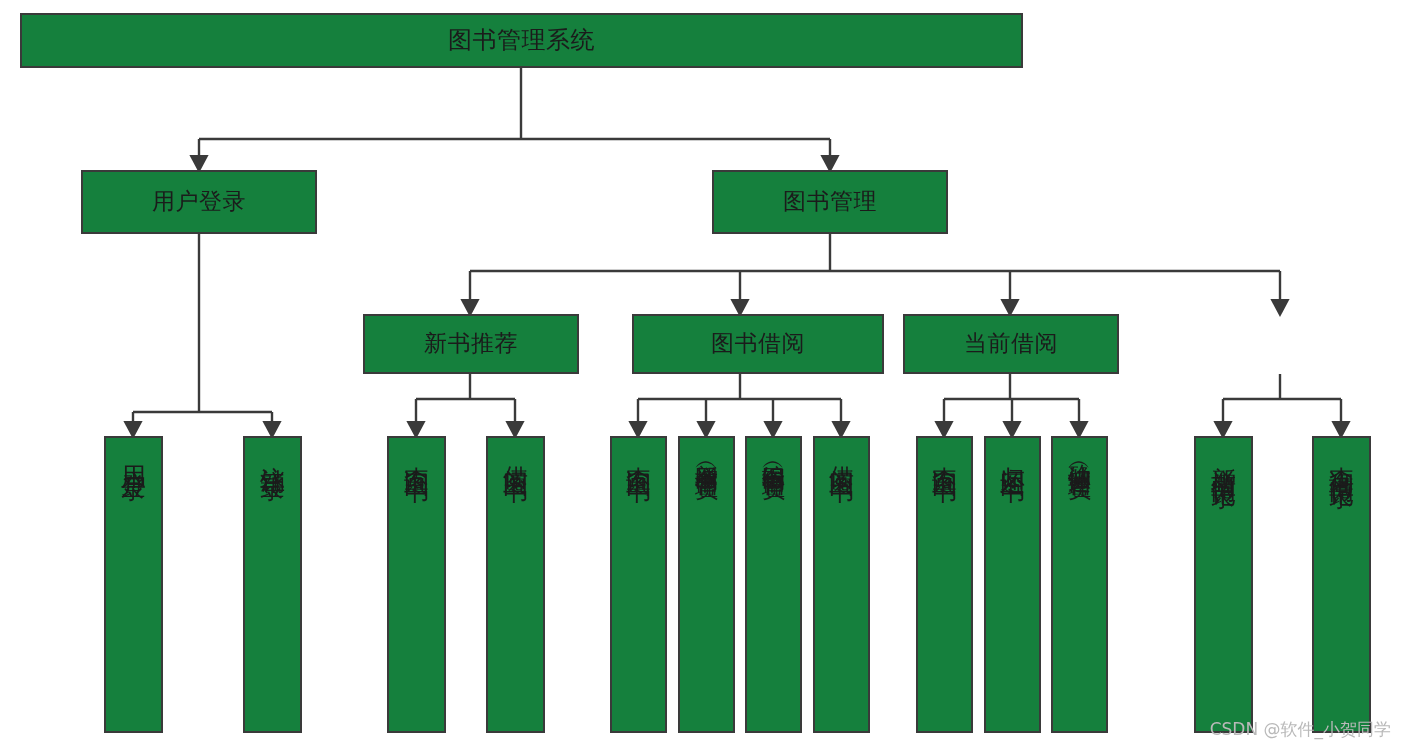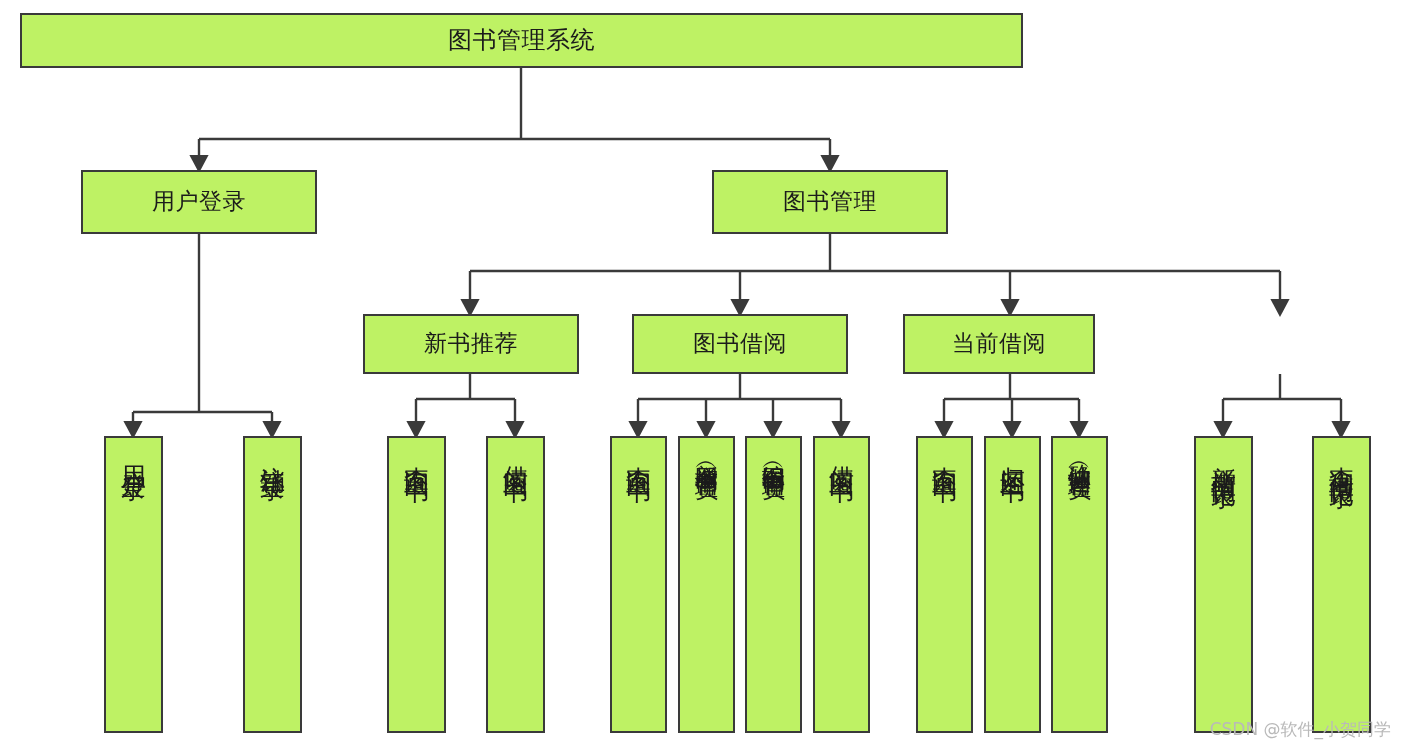--- a/index.html
+++ b/index.html
@@ -20,21 +20,21 @@
   svg.wires {
     position: absolute;
     left: 0;
     top: 0;
     width: 1405px;
     height: 747px;
   }
   .node {
     position: absolute;
     box-sizing: border-box;
-    background: #bef264;
+    background: #15803d;
     border: 2px solid #3a3a3a;
     display: flex;
     align-items: center;
     justify-content: center;
     z-index: 2;
   }
   .node-label {
     color: #1b1b1b;
     line-height: 1.18;
     text-align: center;
@@ -134,24 +134,24 @@
   <div class="node horizontal" id="node-l2-0" style="left: 81px; top: 170px; width: 236px; height: 64px;">
     <span class="node-label">用户登录</span>
   </div>
   <div class="node horizontal" id="node-l3-0" style="left: 363px; top: 314px; width: 216px; height: 60px;">
     <span class="node-label">新书推荐</span>
   </div>
 
   <div class="node horizontal" id="node-l2-1" style="left: 712px; top: 170px; width: 236px; height: 64px;">
     <span class="node-label">图书管理</span>
   </div>
-  <div class="node horizontal" id="node-l3-1" style="left: 632px; top: 314px; width: 216px; height: 60px;">
+  <div class="node horizontal" id="node-l3-1" style="left: 632px; top: 314px; width: 252px; height: 60px;">
     <span class="node-label">图书借阅</span>
   </div>
-  <div class="node horizontal" id="node-l3-2" style="left: 903px; top: 314px; width: 192px; height: 60px;">
+  <div class="node horizontal" id="node-l3-2" style="left: 903px; top: 314px; width: 216px; height: 60px;">
     <span class="node-label">当前借阅</span>
   </div>
 
   <div class="node vertical" id="node-leaf-0" style="left: 104px; top: 436px; width: 59px; height: 297px;">
     <span class="node-label">用户登录</span>
   </div>
   <div class="node vertical" id="node-leaf-1" style="left: 243px; top: 436px; width: 59px; height: 297px;">
     <span class="node-label">注销登录</span>
   </div>
   <div class="node vertical" id="node-leaf-2" style="left: 387px; top: 436px; width: 59px; height: 297px;">

